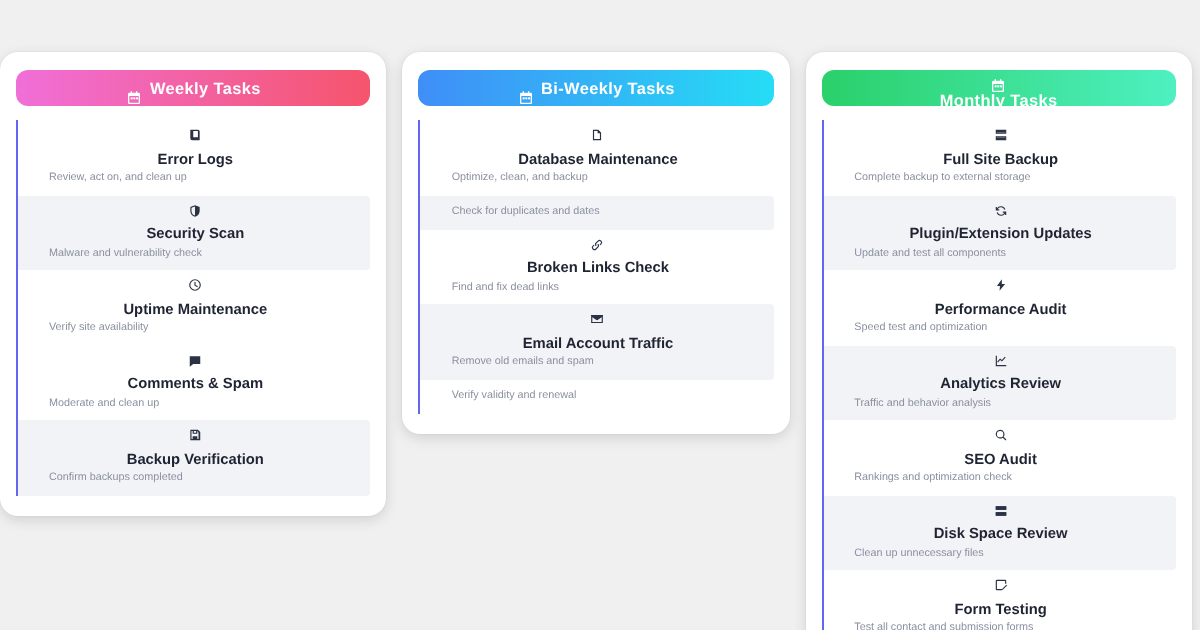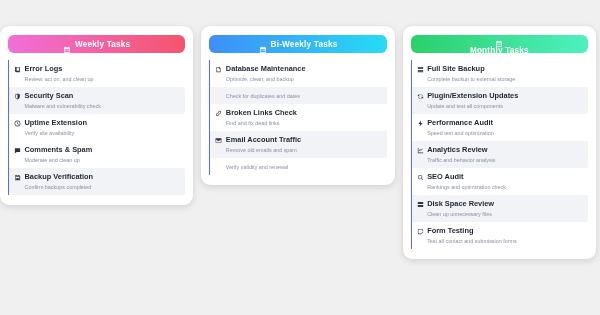--- a/index.html
+++ b/index.html
@@ -59,20 +59,21 @@
   .item.alt { background:#f2f3f7; }
   .item-title {
     display:flex;
     align-items:center;
     gap:3.5px;
     font-size:7.4px;
     font-weight:bold;
     color:#1f2433;
     line-height:10px;
     white-space:nowrap;
+    flex-direction:column;
   }
   .item-title .tico {
     width:7px; height:7px;
     flex:none;
     display:block;
     color:#2b3244;
   }
   .item-sub {
     font-size:5.4px;
     color:#8b90a0;
@@ -114,21 +115,21 @@
               </svg></span>
             <span>Security Scan</span>
           </div>
           <div class="item-sub">Malware and vulnerability check</div>
         </div>
         <div class="item" style="border-left-color: rgb(99, 102, 241);">
           <div class="item-title">
             <span class="tico"><svg width="7" height="7" viewBox="0 0 24 24" fill="#2b3244" xmlns="http://www.w3.org/2000/svg">
                 <path d="M12 2a10 10 0 100 20 10 10 0 000-20zm0 2a8 8 0 110 16 8 8 0 010-16zm-1 3v6l5 3 1-1.7-4-2.3V7h-2z"></path>
               </svg></span>
-            <span>Uptime Extension</span>
+            <span>Uptime Maintenance</span>
           </div>
           <div class="item-sub">Verify site availability</div>
         </div>
         <div class="item" style="border-left-color: rgb(99, 102, 241);">
           <div class="item-title">
             <span class="tico"><svg width="7" height="7" viewBox="0 0 24 24" fill="#2b3244" xmlns="http://www.w3.org/2000/svg">
                 <path d="M3 4h18v13H9l-6 5V4z"></path>
               </svg></span>
             <span>Comments &amp; Spam</span>
           </div>

